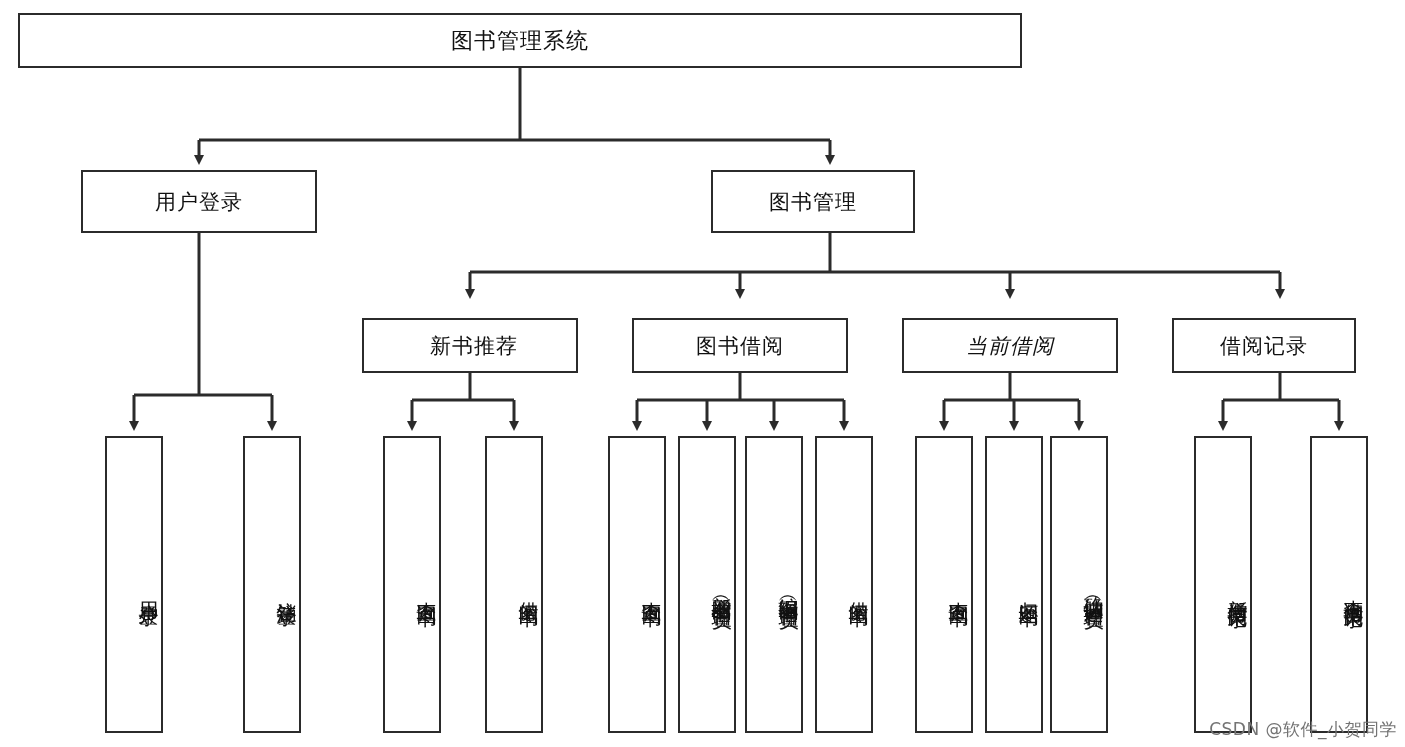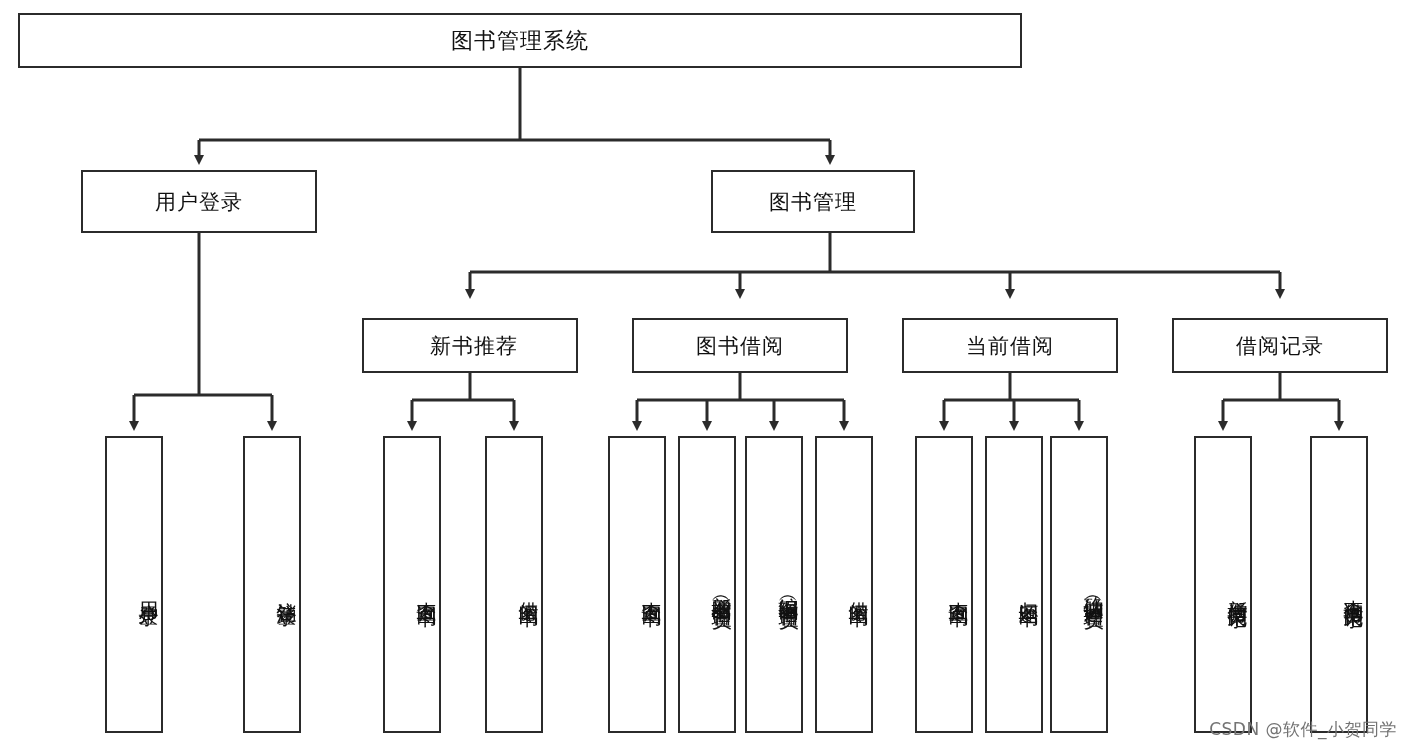--- a/index.html
+++ b/index.html
@@ -109,24 +109,24 @@
   <div class="node h" style="left:711px;top:170px;width:204px;height:63px;">
     <span>图书管理</span>
   </div>
 
   <div class="node h" style="left:362px;top:318px;width:216px;height:55px;padding-left:8px;">
     <span>新书推荐</span>
   </div>
   <div class="node h" style="left:632px;top:318px;width:216px;height:55px;">
     <span>图书借阅</span>
   </div>
-  <div class="node h" style="left:902px;top:318px;width:216px;height:55px;">
+  <div class="node h" style="left:902px;top:318px;width:216px;height:55px;font-style:italic;">
     <span>当前借阅</span>
   </div>
-  <div class="node h" style="left:1172px;top:318px;width:216px;height:55px;">
+  <div class="node h" style="left:1172px;top:318px;width:184px;height:55px;">
     <span>借阅记录</span>
   </div>
 
   <div class="node v" style="left:105px;top:436px;width:58px;height:297px;">
     <span>用户登录</span>
   </div>
   <div class="node v" style="left:243px;top:436px;width:58px;height:297px;">
     <span>注销登录</span>
   </div>
 

